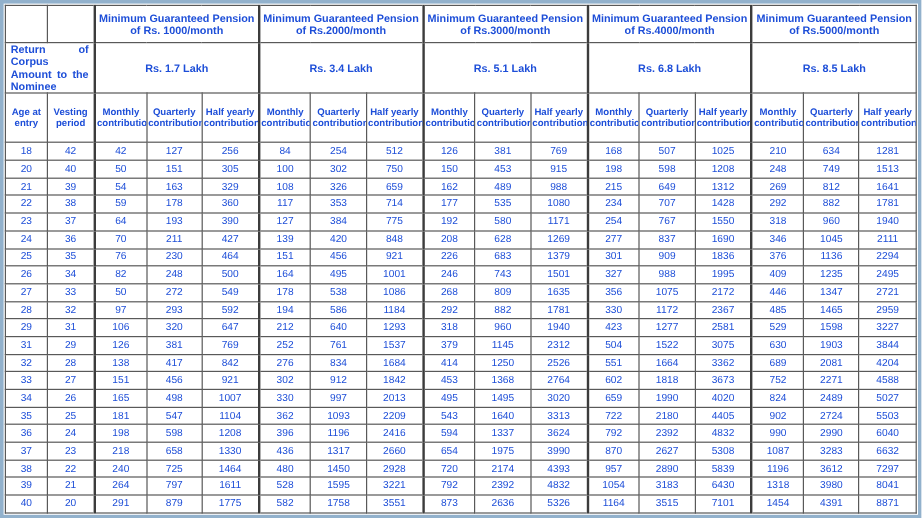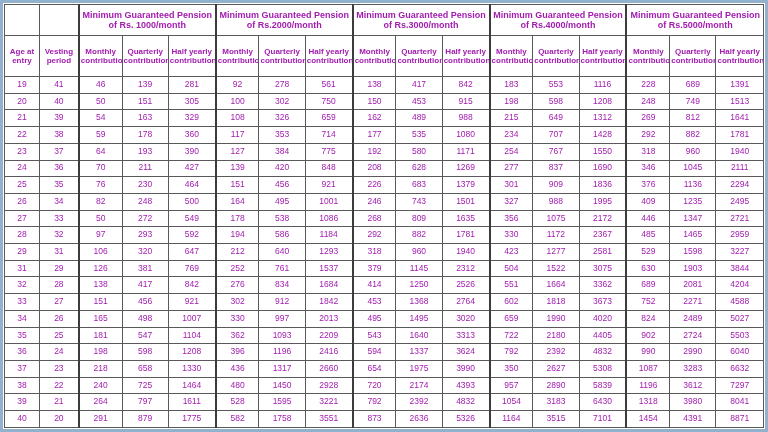--- a/index.html
+++ b/index.html
@@ -12,21 +12,21 @@
     box-sizing: border-box;
     width: 768px; height: 432px;
     border: 3px solid #92b1cc;
     background: #ffffff;
     padding: 1px;
   }
   table.apy {
     width: 100%; height: 100%;
     border-collapse: collapse;
     table-layout: fixed;
-    color: #a21caf;
+    color: #1d4ed8;
   }
   .apy th, .apy td {
     border: 1px solid #595959;
     text-align: center;
     vertical-align: middle;
     padding: 0 1px;
     overflow: hidden;
     line-height: 1.15;
   }
   .gs { border-left: 2px solid #3c3c3c !important; }
@@ -79,20 +79,28 @@
     <thead>
       <tr class="title-row">
         <th></th>
         <th></th>
         <th colspan="3" class="gs">Minimum Guaranteed Pension of Rs. 1000/month</th>
         <th colspan="3" class="gs">Minimum Guaranteed Pension of Rs.2000/month</th>
         <th colspan="3" class="gs">Minimum Guaranteed Pension of Rs.3000/month</th>
         <th colspan="3" class="gs">Minimum Guaranteed Pension of Rs.4000/month</th>
         <th colspan="3" class="gs">Minimum Guaranteed Pension of Rs.5000/month</th>
       </tr>
+      <tr class="corpus-row">
+        <th colspan="2" class="return-label">Return of Corpus Amount to the Nominee</th>
+        <th colspan="3" class="gs">Rs. 1.7 Lakh</th>
+        <th colspan="3" class="gs">Rs. 3.4 Lakh</th>
+        <th colspan="3" class="gs">Rs. 5.1 Lakh</th>
+        <th colspan="3" class="gs">Rs. 6.8 Lakh</th>
+        <th colspan="3" class="gs">Rs. 8.5 Lakh</th>
+      </tr>
       <tr class="subhead-row">
         <th>Age at entry</th>
         <th>Vesting period</th>
         <th class="gs">Monthly contribution</th>
         <th>Quarterly contribution</th>
         <th>Half yearly contribution</th>
         <th class="gs">Monthly contribution</th>
         <th>Quarterly contribution</th>
         <th>Half yearly contribution</th>
         <th class="gs">Monthly contribution</th>
@@ -101,37 +109,37 @@
         <th class="gs">Monthly contribution</th>
         <th>Quarterly contribution</th>
         <th>Half yearly contribution</th>
         <th class="gs">Monthly contribution</th>
         <th>Quarterly contribution</th>
         <th>Half yearly contribution</th>
       </tr>
     </thead>
     <tbody>
         <tr>
-          <td>19</td>
-          <td>41</td>
-          <td class="gs">46</td>
-          <td>139</td>
-          <td>281</td>
-          <td class="gs">92</td>
-          <td>278</td>
-          <td>561</td>
-          <td class="gs">138</td>
-          <td>417</td>
-          <td>842</td>
-          <td class="gs">183</td>
-          <td>553</td>
-          <td>1116</td>
-          <td class="gs">228</td>
-          <td>689</td>
-          <td>1391</td>
+          <td>18</td>
+          <td>42</td>
+          <td class="gs">42</td>
+          <td>127</td>
+          <td>256</td>
+          <td class="gs">84</td>
+          <td>254</td>
+          <td>512</td>
+          <td class="gs">126</td>
+          <td>381</td>
+          <td>769</td>
+          <td class="gs">168</td>
+          <td>507</td>
+          <td>1025</td>
+          <td class="gs">210</td>
+          <td>634</td>
+          <td>1281</td>
         </tr>
         <tr>
           <td>20</td>
           <td>40</td>
           <td class="gs">50</td>
           <td>151</td>
           <td>305</td>
           <td class="gs">100</td>
           <td>302</td>
           <td>750</td>
@@ -435,21 +443,21 @@
           <td>23</td>
           <td class="gs">218</td>
           <td>658</td>
           <td>1330</td>
           <td class="gs">436</td>
           <td>1317</td>
           <td>2660</td>
           <td class="gs">654</td>
           <td>1975</td>
           <td>3990</td>
-          <td class="gs">350</td>
+          <td class="gs">870</td>
           <td>2627</td>
           <td>5308</td>
           <td class="gs">1087</td>
           <td>3283</td>
           <td>6632</td>
         </tr>
         <tr>
           <td>38</td>
           <td>22</td>
           <td class="gs">240</td>

